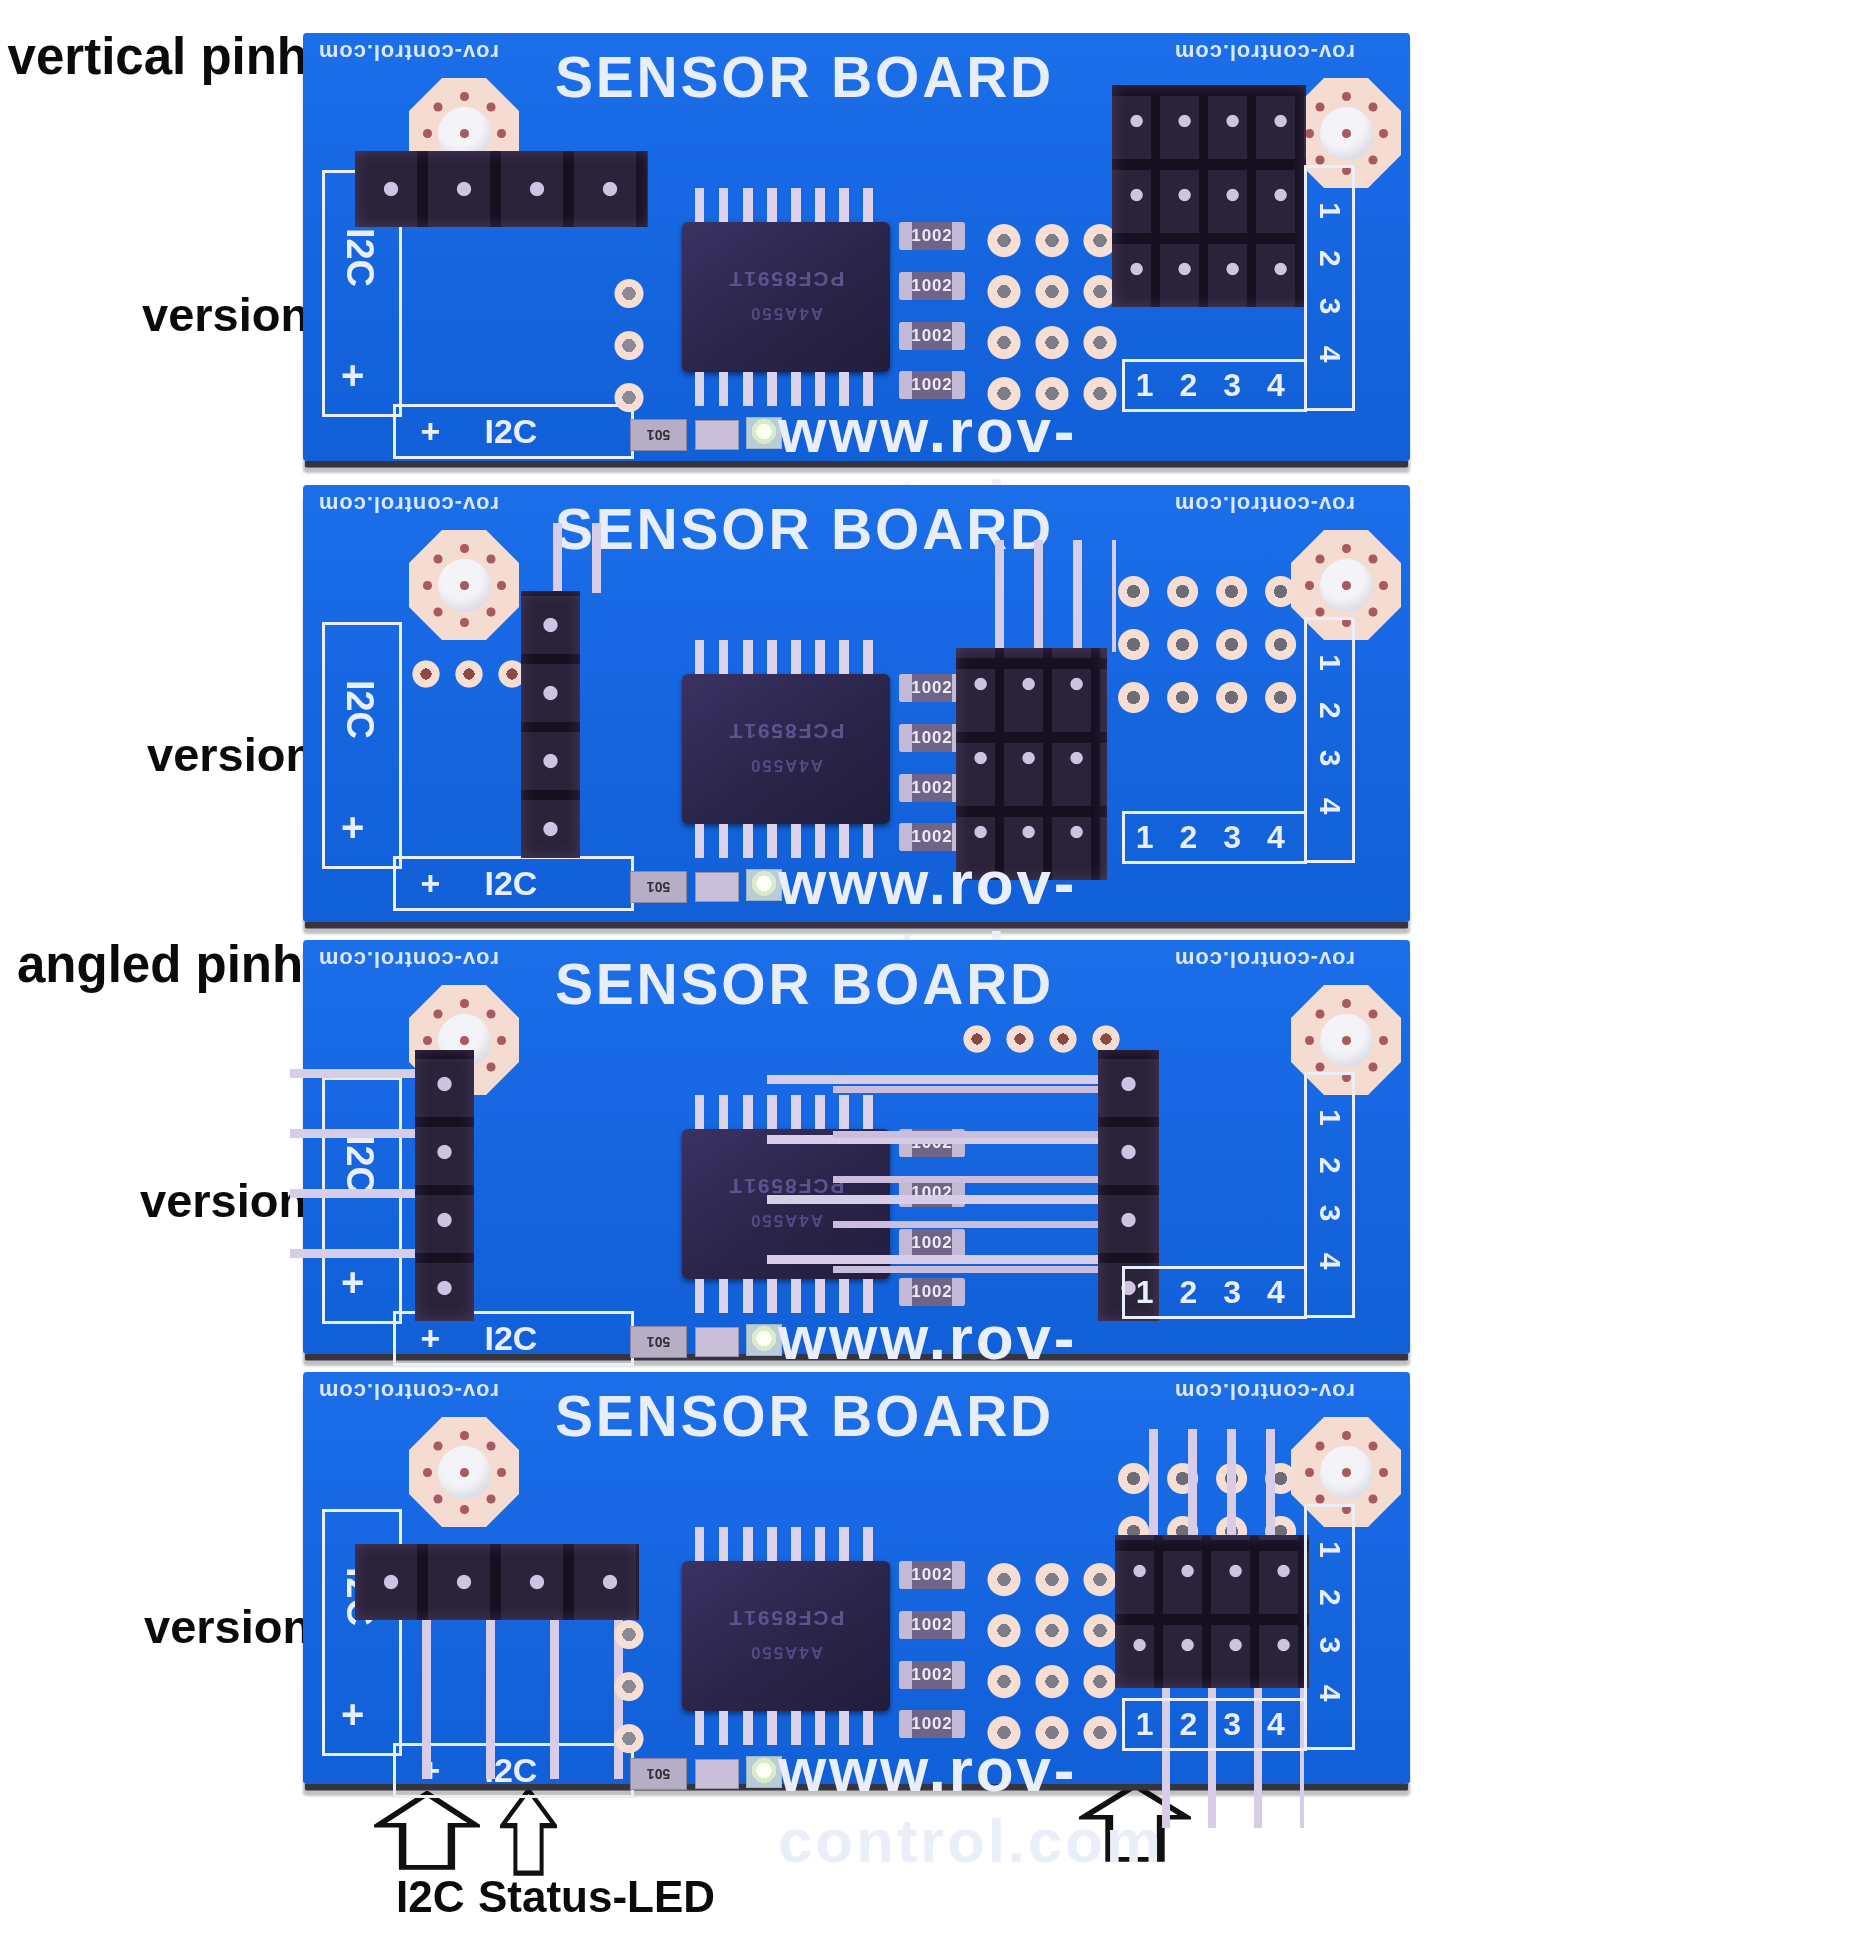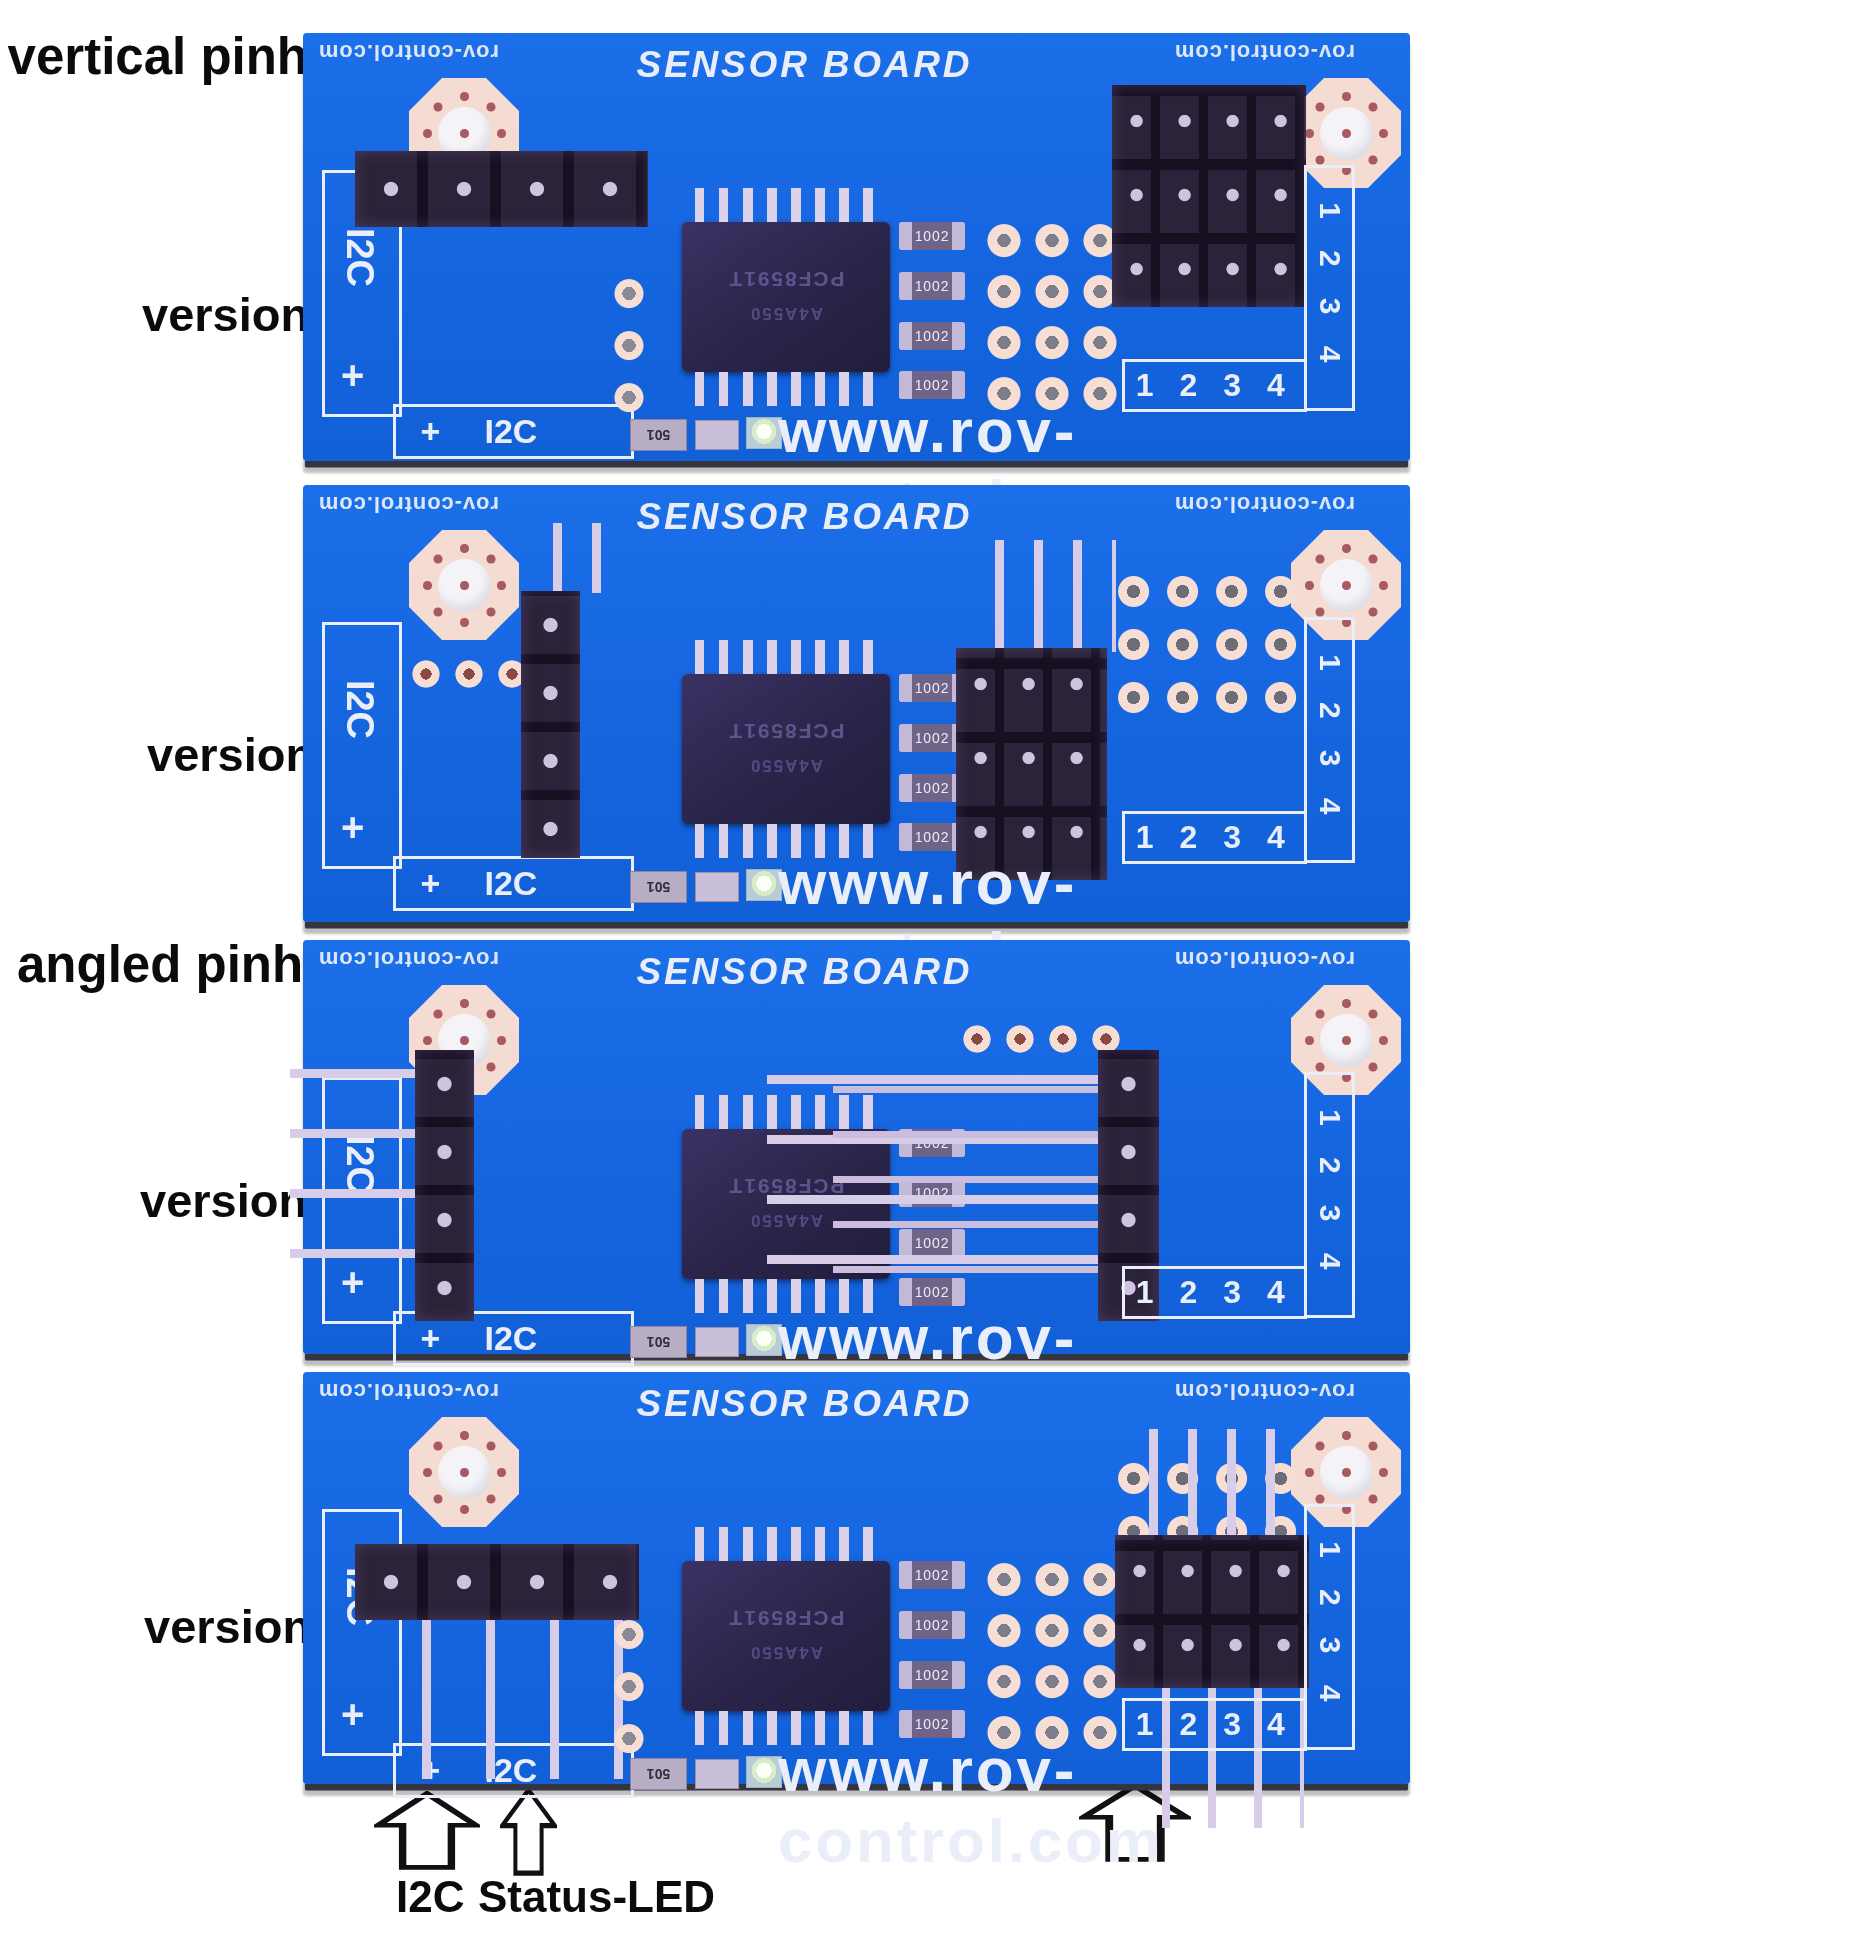--- a/index.html
+++ b/index.html
@@ -25,21 +25,21 @@
   .b2{top:485px;height:437px;}
   .b3{top:940px;height:414px;}
   .b4{top:1372px;height:412px;}
 
   .corner-brand{position:absolute;top:5.7px;font-weight:bold;font-size:22px;color:#dde6f7;
                 letter-spacing:0.9px;transform:rotate(180deg);white-space:nowrap;}
   .corner-brand.left{left:15px;}
   .corner-brand.right{right:55px;}
 
   .board-title{position:absolute;left:142px;top:11.4px;width:719px;text-align:center;
-               font-weight:bold;font-size:37px;color:#e8edf8;letter-spacing:2.8px;font-style:italic;}
+               font-weight:bold;font-size:57px;color:#e8edf8;letter-spacing:2.8px;}
 
   
   .octagon{position:absolute;width:110px;height:110px;background:#f5dcd2;
            clip-path:polygon(30% 0,70% 0,100% 30%,100% 70%,70% 100%,30% 100%,0 70%,0 30%);}
   .octagon.tl{left:106px;top:45px;}
   .octagon.tr{left:988px;top:45px;}
   .octagon .hole{position:absolute;left:50%;top:50%;width:53px;height:53px;margin:-26.5px 0 0 -26.5px;
                  border-radius:50%;background:radial-gradient(circle at 42% 35%,#f4f4f8 0 45%,#c8c8d6 100%);}
   .octagon .dots{position:absolute;left:51px;top:51px;width:8.5px;height:8.5px;border-radius:50%;background:#a85a60;
                  box-shadow:37px 0 0 #a85a60,-37px 0 0 #a85a60,0 37px 0 #a85a60,0 -37px 0 #a85a60,
@@ -64,21 +64,21 @@
   .ic-pins.bottom{bottom:-34px;}
   .ic-mark{position:absolute;left:0;right:0;text-align:center;font-weight:bold;color:#5d548e;
            letter-spacing:1.9px;transform:rotate(180deg);}
   .ic-mark.m1{top:45px;font-size:21px;}
   .ic-mark.m2{top:81px;font-size:17px;opacity:.8;}
 
   
   .resistor{position:absolute;left:596px;width:66px;height:28px;border-radius:2.8px;
             background:linear-gradient(90deg,#c3b8d6 0 13.2px,#6f6488 13.2px 53px,#c3b8d6 53px);
             display:flex;align-items:center;justify-content:center;}
-  .resistor span{font-weight:normal;font-size:14px;color:#efeaf6;letter-spacing:0.9px;}
+  .resistor span{font-weight:bold;font-size:17px;color:#efeaf6;letter-spacing:0.9px;}
   .r1{top:189px;} .r2{top:239px;} .r3{top:289px;} .r4{top:338px;}
 
   
   .mid-grid{position:absolute;left:677px;top:182px;width:144px;height:206px;
             background-image:radial-gradient(circle at 24px 25.6px,#7e7e8a 0 6.6px,#f6ded4 6.6px 16px,rgba(0,0,0,0) 17px);
             background-size:48px 51px;}
   .square-grid{position:absolute;width:199px;height:161px;
             background-image:radial-gradient(circle at 24.6px 26.5px,#6d6d78 0 6.6px,#f6ded4 6.6px 15px,rgba(0,0,0,0) 16px);
             background-size:49px 53px;}
   .pads-row4{position:absolute;width:170px;height:42px;

